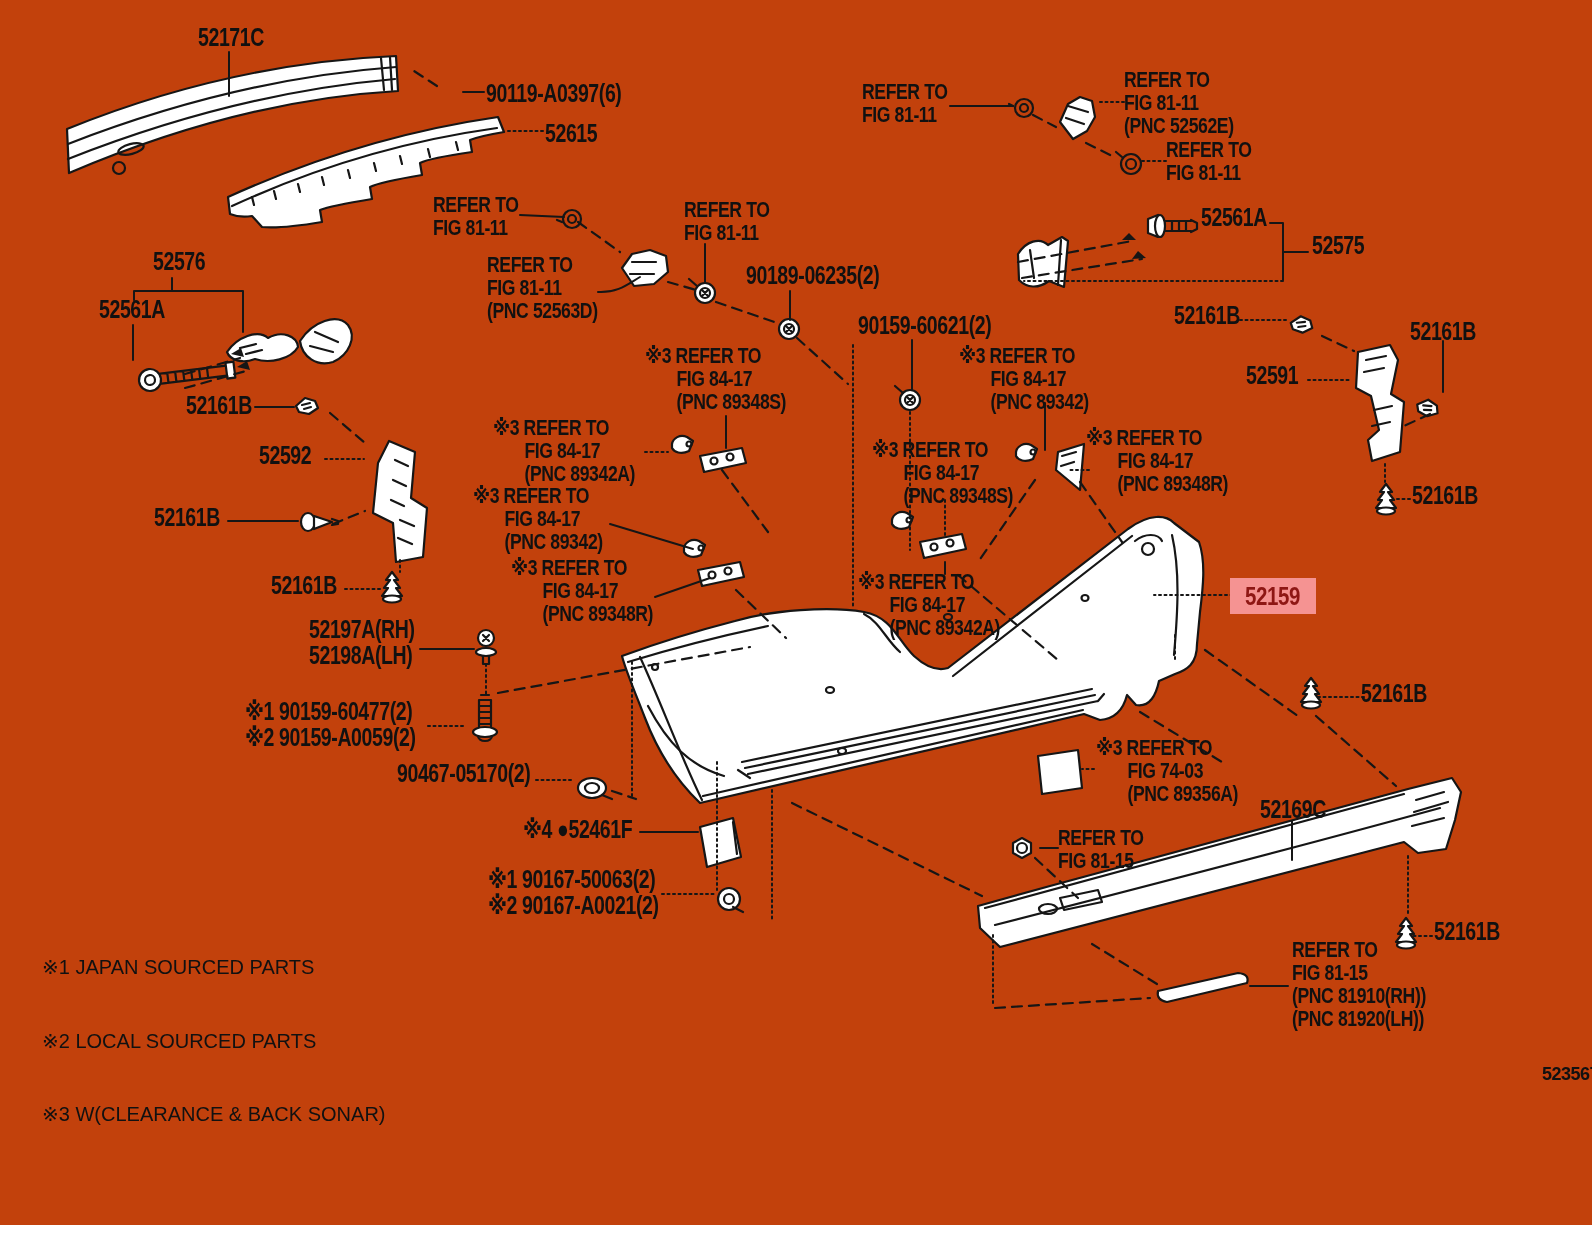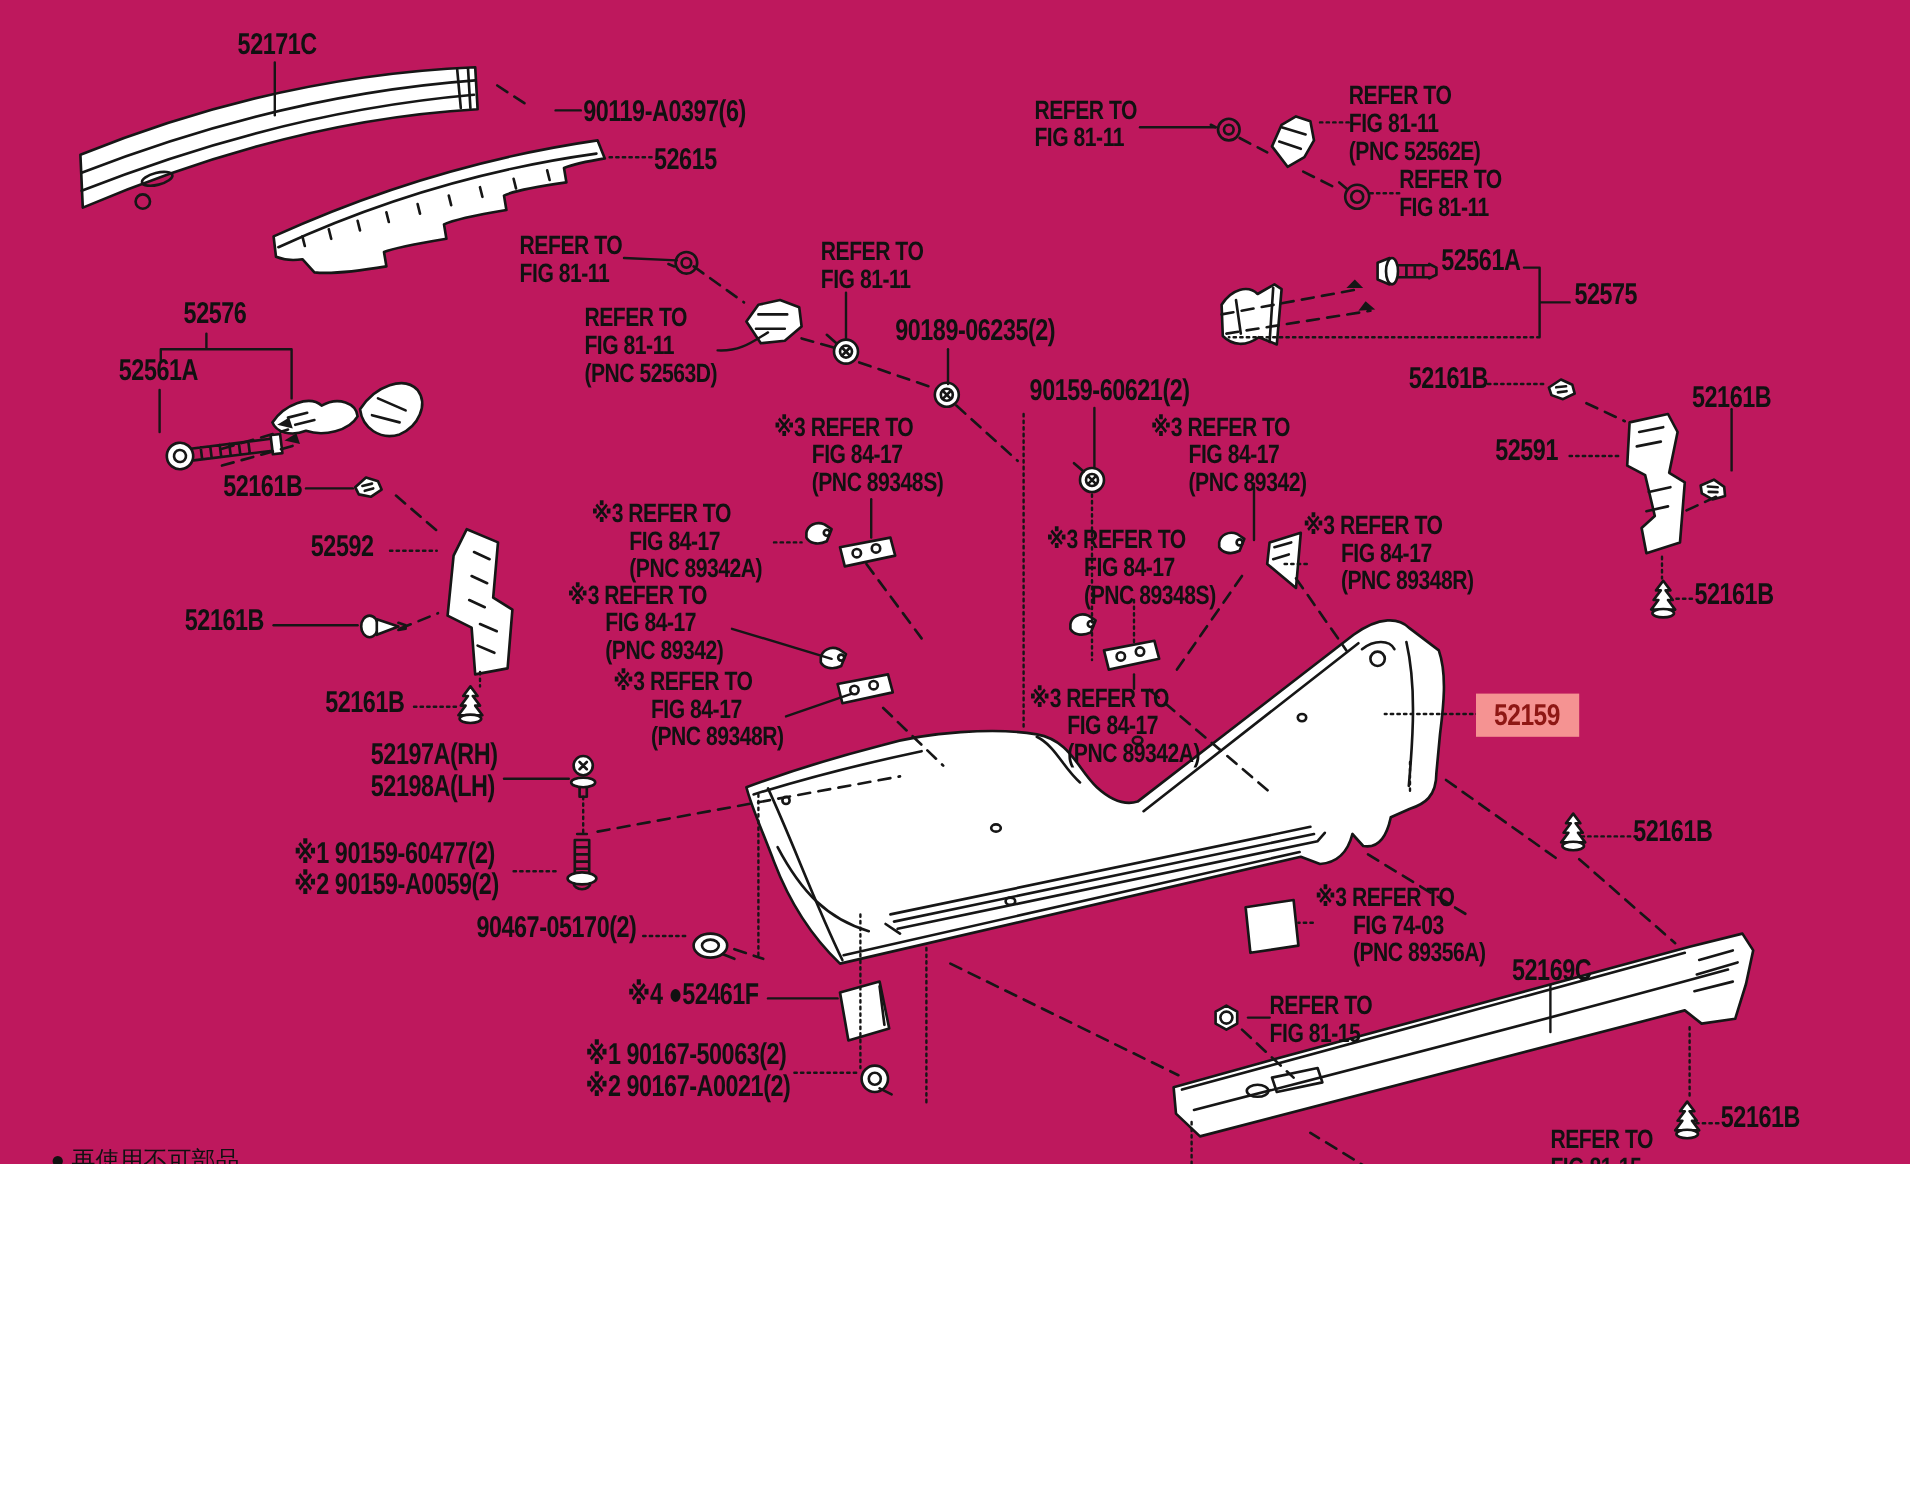--- a/index.html
+++ b/index.html
@@ -1,16 +1,16 @@
 <!DOCTYPE html>
 <html><head>
 <meta charset="utf-8">
 <style>
   html,body{margin:0;padding:0;background:#fff;}
-  #stage{position:relative;width:1592px;height:970px;background:#be185d;overflow:hidden;
+  #stage{position:relative;width:1592px;height:1225px;background:#c2410c;overflow:hidden;
          font-family:"Liberation Sans","DejaVu Sans",sans-serif;color:#111;}
   svg{position:absolute;left:0;top:0;}
   .co{position:absolute;font-weight:bold;color:#111;white-space:pre;transform-origin:0 0;}
   .pn{font-size:25px;line-height:26px;letter-spacing:-0.5px;transform:scaleX(0.78);}
   .rf{font-size:22px;line-height:23px;letter-spacing:-0.5px;transform:scaleX(0.80);}
   .hl{position:absolute;left:1230px;top:578px;width:86px;height:36px;background:#f59392;
       display:flex;align-items:center;justify-content:center;}
   .hl span{font-size:25px;font-weight:bold;letter-spacing:-0.5px;color:#8e1714;transform:scaleX(0.82);}
   .legend{position:absolute;left:42px;top:906px;font-size:20px;line-height:24.5px;color:#111;white-space:pre;}
   .code{position:absolute;left:1502px;top:1064px;font-size:18px;font-weight:bold;letter-spacing:-0.5px;margin-left:40px;}
@@ -356,21 +356,20 @@
 <div class="co pn" style="left:523px;top:816px">※4 ●52461F</div>
 <div class="co pn" style="left:488px;top:866px">※1 90167-50063(2)
 ※2 90167-A0021(2)</div>
 <div class="co pn" style="left:1434px;top:918px">52161B</div>
 <div class="co rf" style="left:1292px;top:938px">REFER TO
 FIG 81-15
 (PNC 81910(RH))
 (PNC 81920(LH))</div>
 
 <div class="legend">
-  <div>● 再使用不可部品</div>
   <div>※1 JAPAN SOURCED PARTS</div>
   <div>※2 LOCAL SOURCED PARTS</div>
   <div>※3 W(CLEARANCE &amp; BACK SONAR)</div>
   
 </div>
 
 <div class="code">523567G</div>
 
 
 </div>

